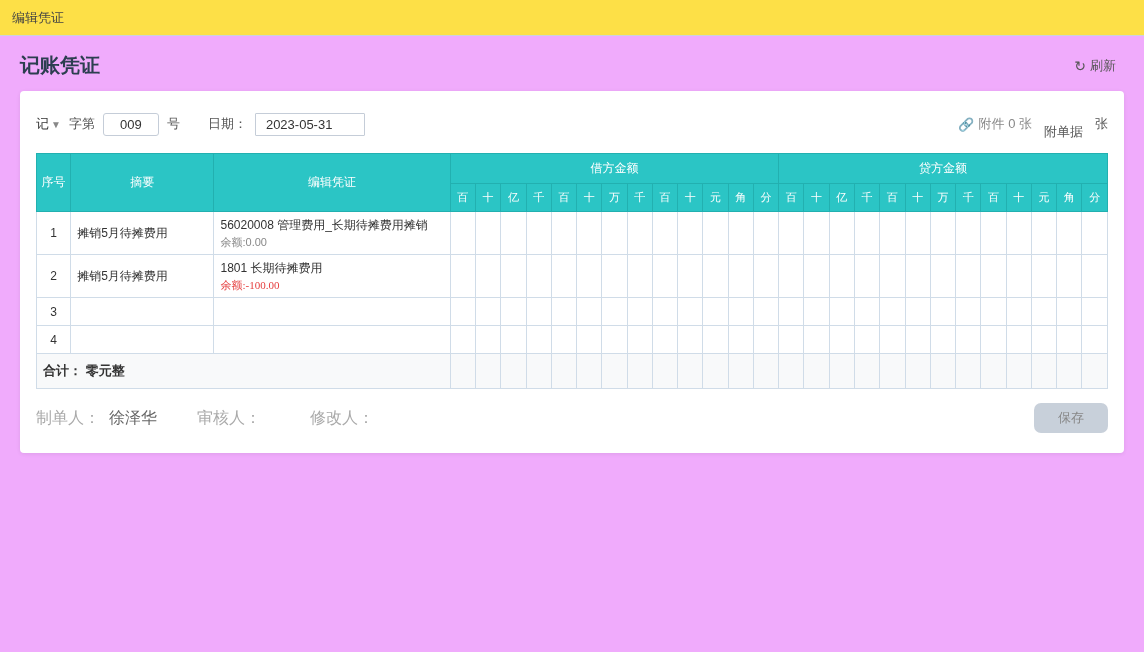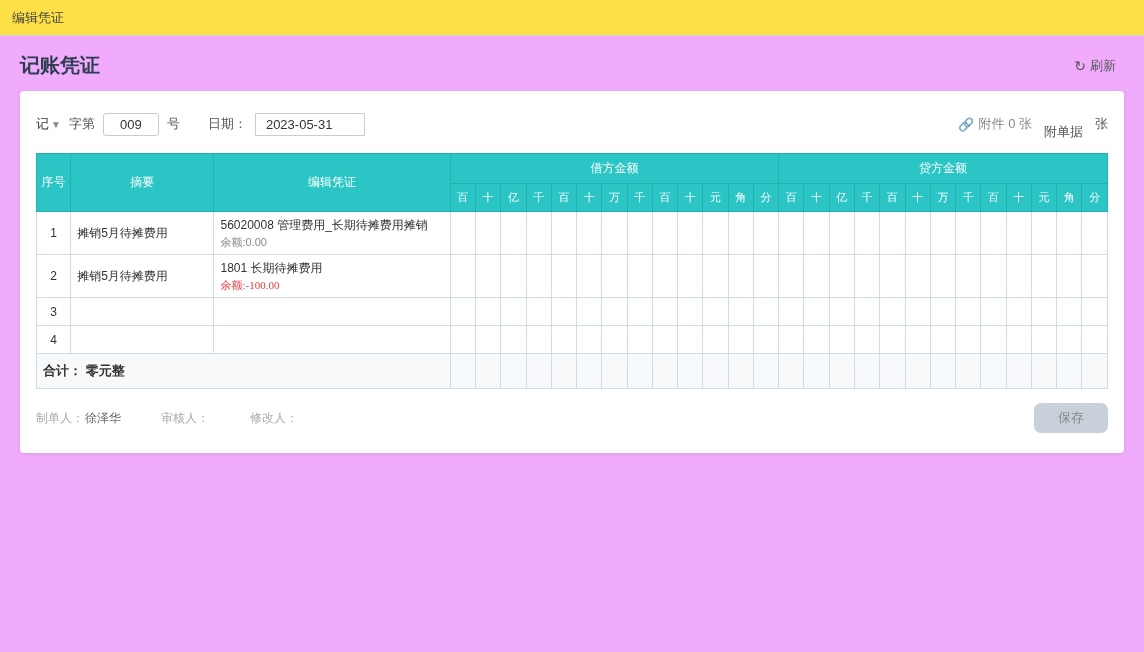--- a/index.html
+++ b/index.html
@@ -185,22 +185,22 @@
     .footer-row {
       display: flex;
       align-items: center;
       gap: 40px;
       margin-top: 10px;
       padding: 4px 0;
     }
     .footer-item {
       display: flex;
       align-items: center;
-      gap: 1px;
-      font-size: 12px;
+      gap: 9px;
+      font-size: 16px;
       color: #aaa;
     }
     .footer-value {
       color: #666;
     }
     .save-btn {
       margin-left: auto;
       background: #c8d0da;
       color: #888;
       border: none;

